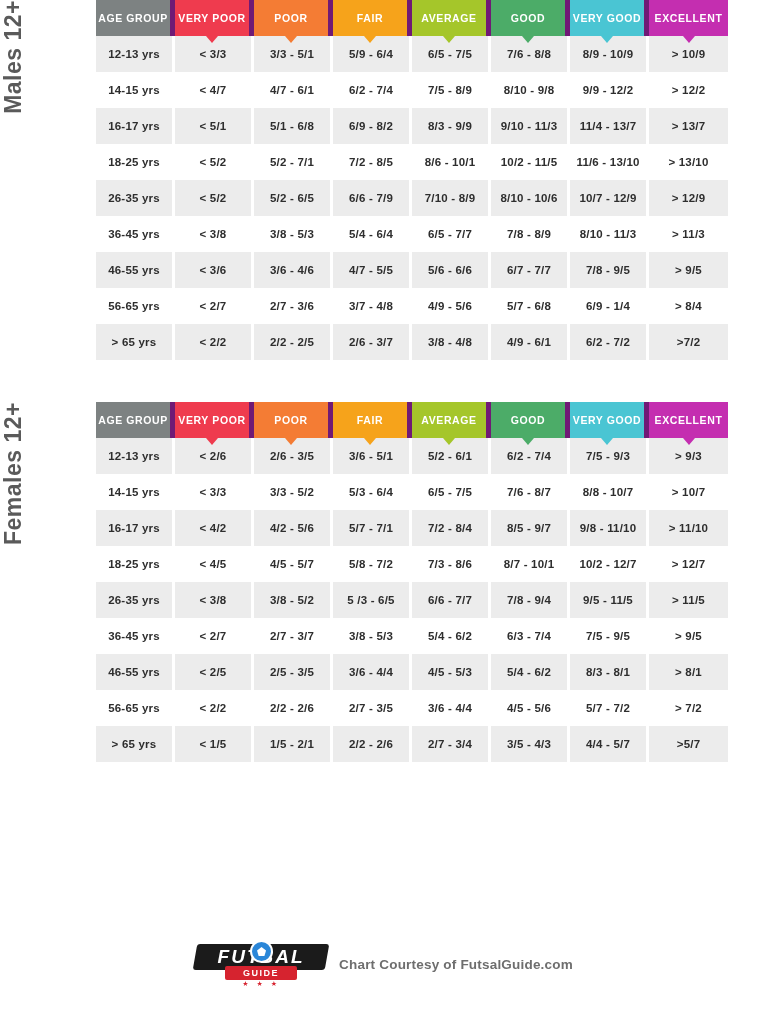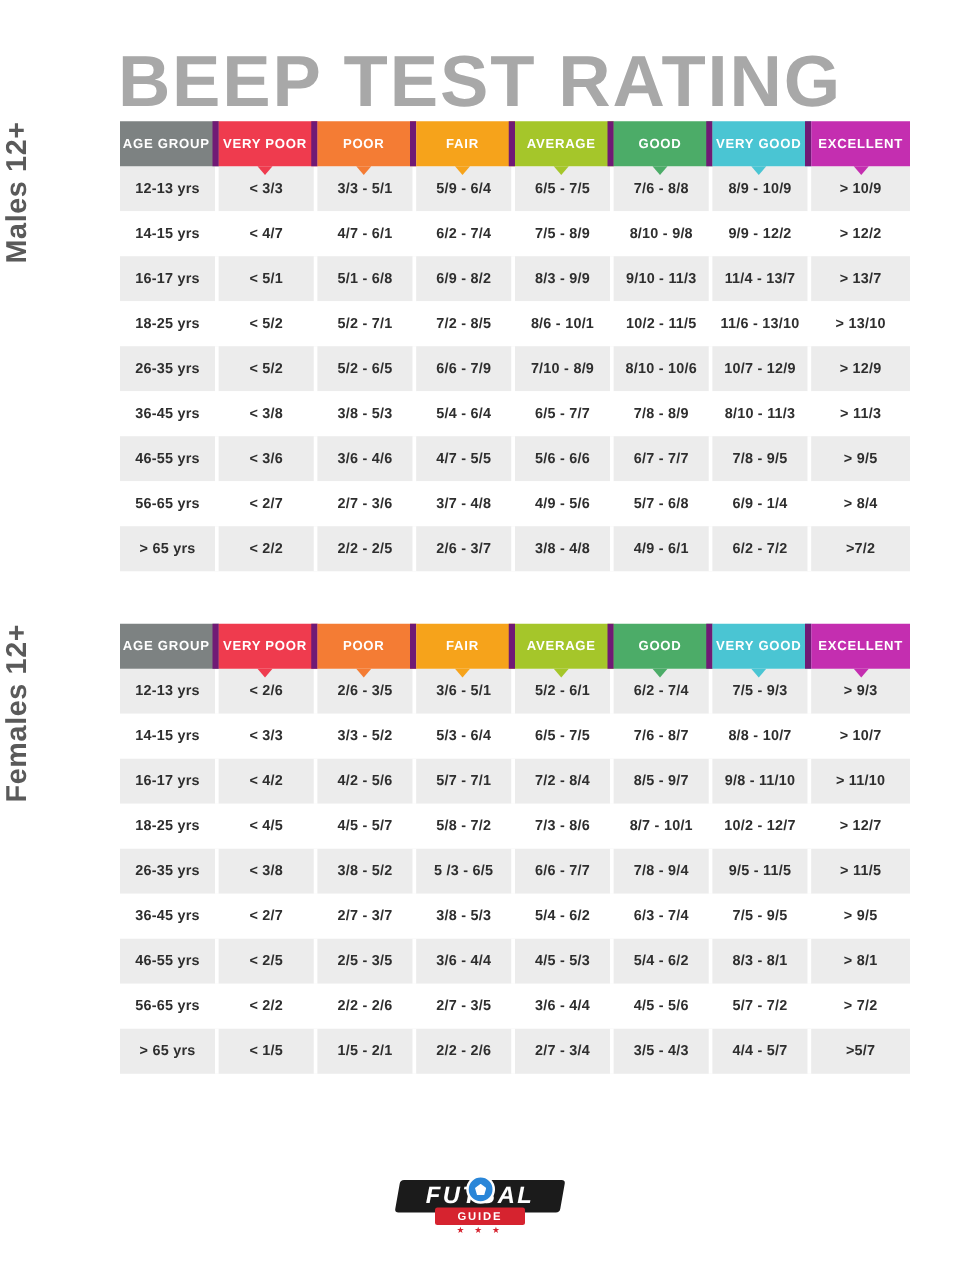--- a/index.html
+++ b/index.html
@@ -204,21 +204,20 @@
     font-weight: bold;
     color: #6e6e6e;
     letter-spacing: 0.2px;
   }
 </style>
 </head>
 <body>
 
 <div class="page">
 
-  <div class="title">BEEP TEST RATING</div>
 
   <div class="section">
     <div class="side-label">Males 12+</div>
     <div class="table-wrap">
       <table class="beep">
         <thead>
           <tr id="head-m">
               <th style="background: rgb(125, 130, 130); color: rgb(255, 255, 255);"><span>AGE GROUP</span></th>
               <th style="background: rgb(239, 59, 78); color: rgb(255, 255, 255);"><span>VERY POOR</span><span class="notch" style="color: rgb(239, 59, 78);"></span></th>
               <th style="background: rgb(244, 124, 52); color: rgb(255, 255, 255);"><span>POOR</span><span class="notch" style="color: rgb(244, 124, 52);"></span></th>
@@ -440,15 +439,16 @@
   </div>
 
   <div class="footer">
     <div class="logo">
       <div class="logo-futsal"></div>
       <div class="logo-futsal-text">FUTSAL</div>
       <div class="logo-ball"></div>
       <div class="logo-guide">GUIDE</div>
       <div class="logo-stars">★ ★ ★</div>
     </div>
+    <div class="footer-text">Chart Courtesy of FutsalGuide.com</div>
   </div>
 
 </div>
 
 </body></html>

